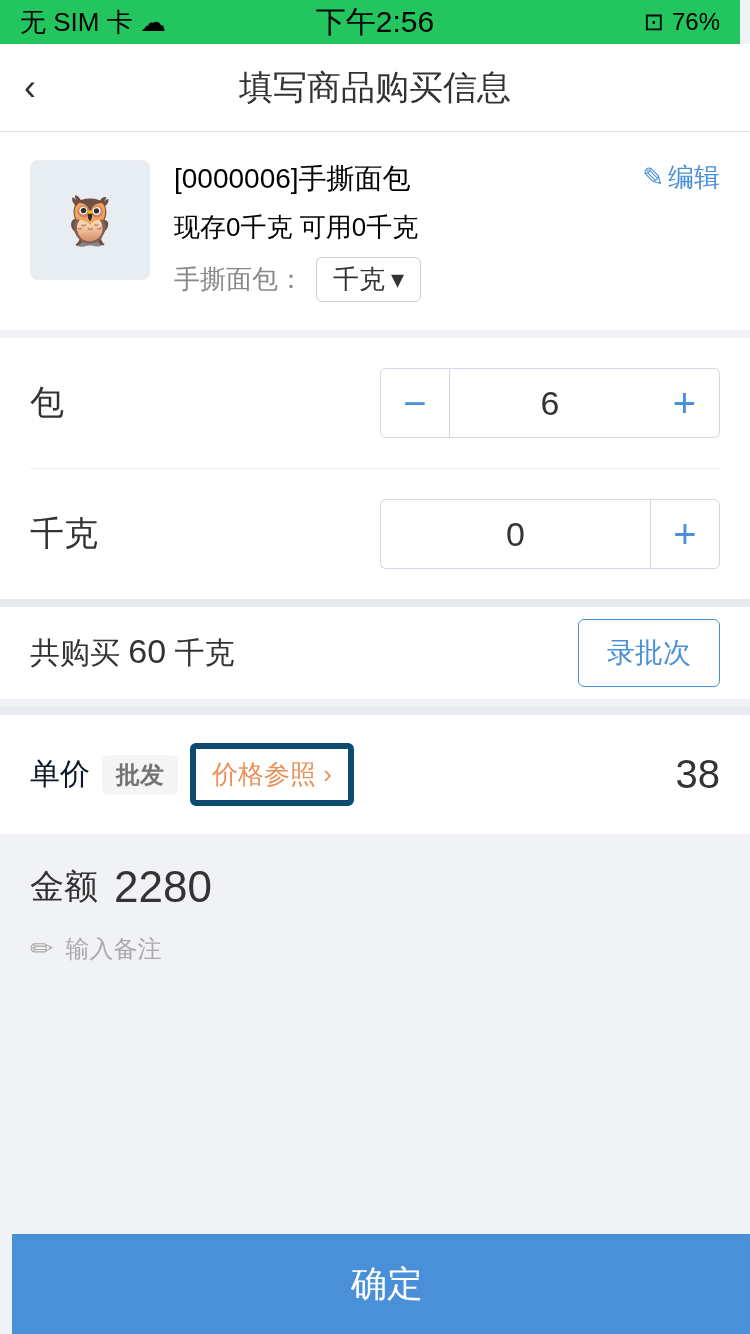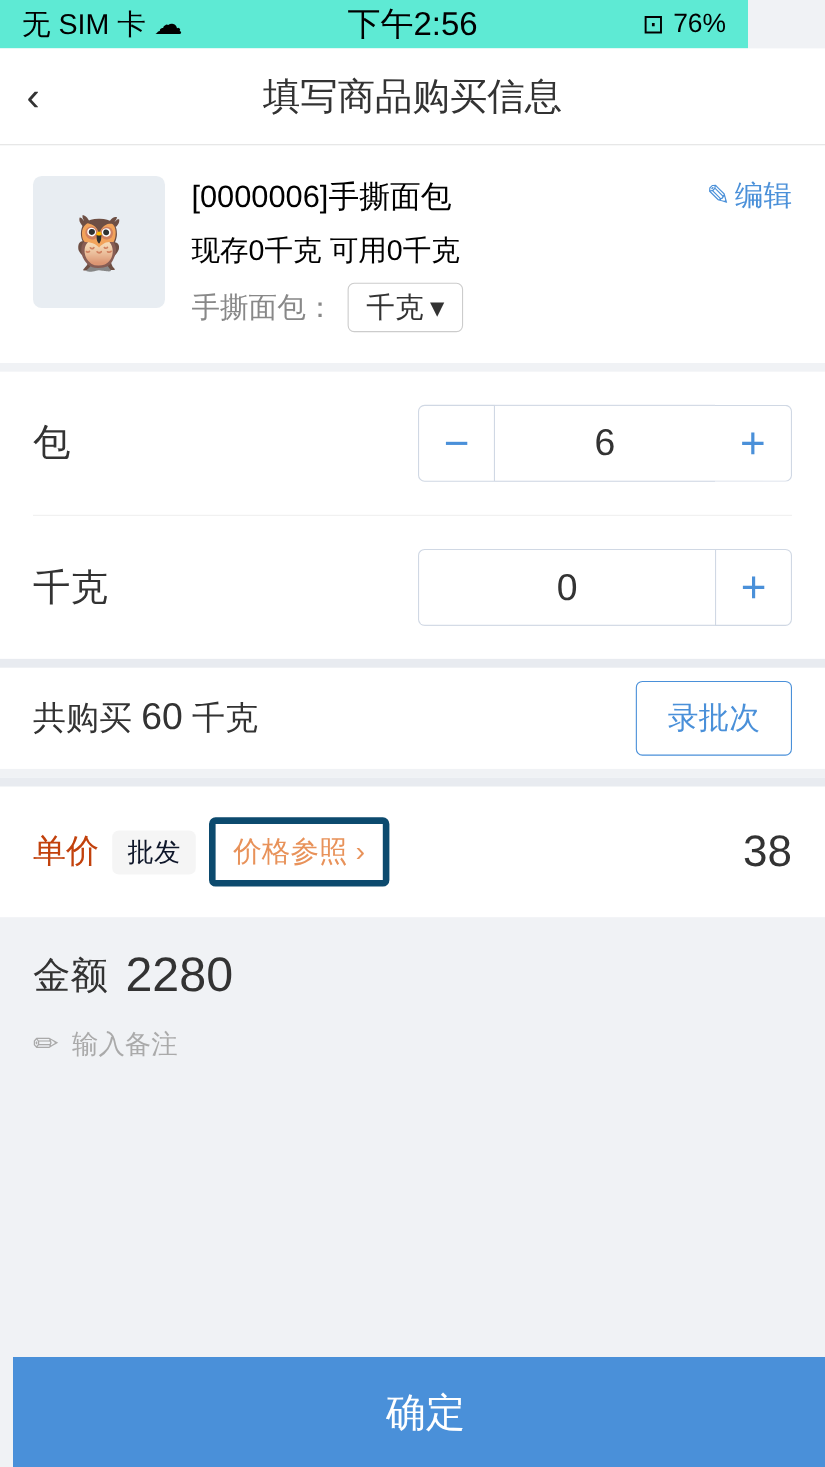--- a/index.html
+++ b/index.html
@@ -8,23 +8,23 @@
       width: 750px;
       min-height: 1334px;
       font-family: -apple-system, "PingFang SC", "Helvetica Neue", Arial, sans-serif;
       background: #f0f2f5;
       position: relative;
       overflow-x: hidden;
     }
 
     
     .status-bar {
-      width: 680px;
+      width: 740px;
       height: 44px;
-      background: #5eead4;
+      background: #22c55e;
       display: flex;
       align-items: center;
       justify-content: space-between;
       padding: 0 20px;
       font-size: 28px;
       color: #000;
     }
     .status-left {
       display: flex;
       align-items: center;
@@ -248,28 +248,29 @@
       align-items: center;
       justify-content: space-between;
     }
     .price-left {
       display: flex;
       align-items: center;
       gap: 12px;
     }
     .price-label {
       font-size: 30px;
-      color: #c2410c;
+      color: #0f172a;
     }
     .price-tag {
       background: #f5f5f5;
       border-radius: 6px;
       padding: 4px 14px;
       font-size: 24px;
-      color: #0f172a;
+      color: #737373;
+      font-weight: bold;
     }
     .price-ref-btn {
       border: 6px solid #0c4a6e;
       border-radius: 6px;
       padding: 8px 16px;
       font-size: 26px;
       color: #e8925a;
       display: flex;
       align-items: center;
       gap: 6px;

